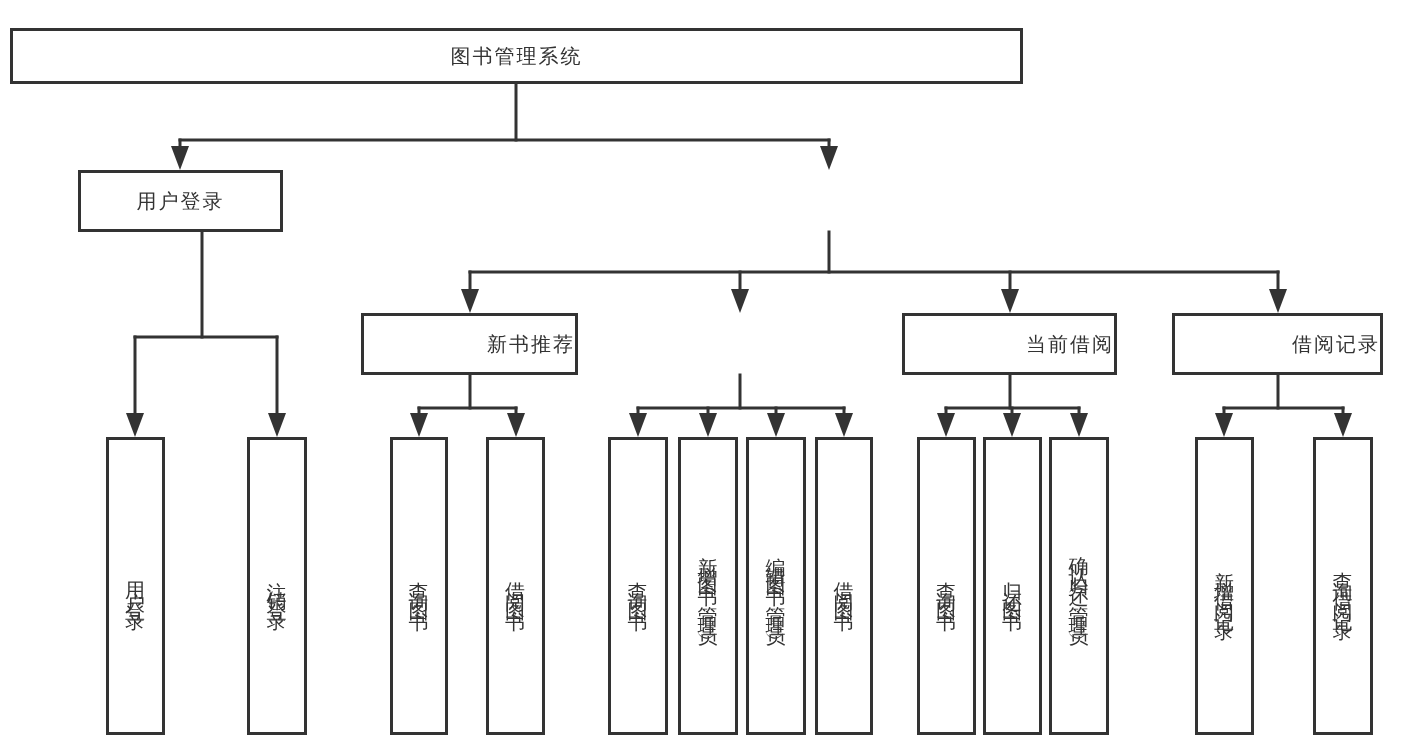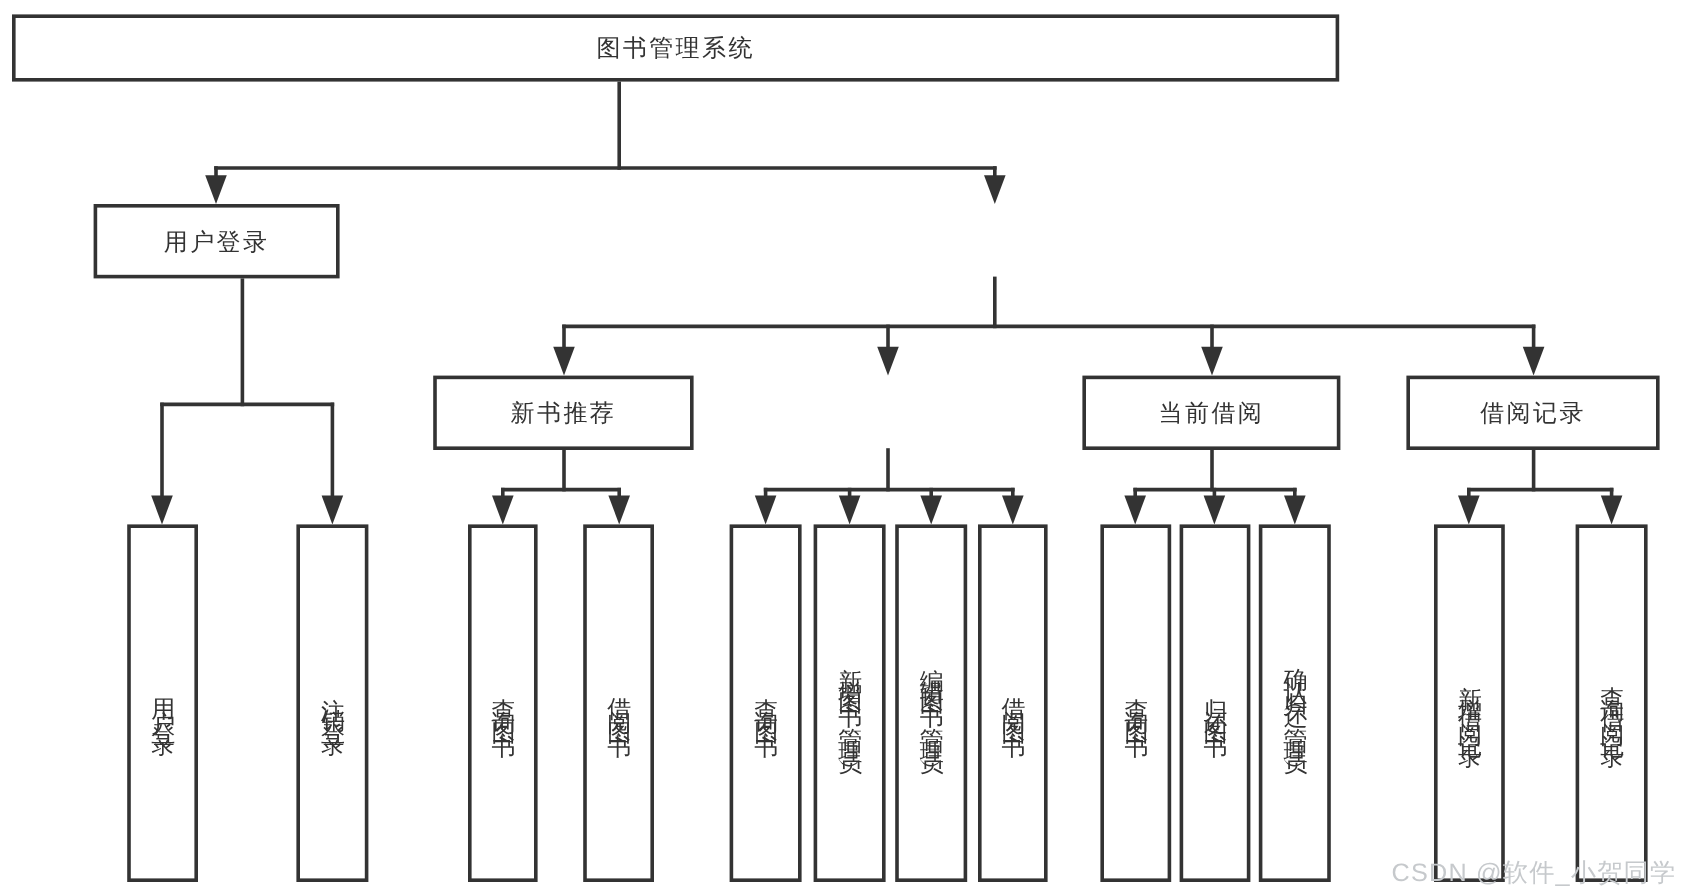--- a/index.html
+++ b/index.html
@@ -21,22 +21,22 @@
     align-items:center;
     justify-content:center;
   }
   .node .label{
     font-size:20px;
     font-weight:500;
     letter-spacing:2px;
     white-space:nowrap;
   }
   .h{height:62px;top:170px;}
-  .lvl3{top:313px;}
-  .root{left:10px;top:12px;width:1106px;height:56px;}
+  .lvl3{top:313px;justify-content:flex-end;}
+  .root{left:10px;top:28px;width:1013px;height:56px;}
   .v{top:437px;height:298px;}
   .v .label{
     writing-mode:vertical-rl;
     text-orientation:mixed;
     letter-spacing:10px;
     font-size:20px;
     line-height:1;
   }
   .watermark{
     position:absolute;
@@ -186,15 +186,14 @@
     <span class="label">确认归还（管理员）</span>
   </div>
 
   <div class="node v" style="left:1195px;width:59px;">
     <span class="label">新增借阅记录</span>
   </div>
   <div class="node v" style="left:1313px;width:60px;">
     <span class="label">查询借阅记录</span>
   </div>
 
-  <div class="watermark">CSDN @软件_小贺同学</div>
 
 </div>
 
 </body></html>

